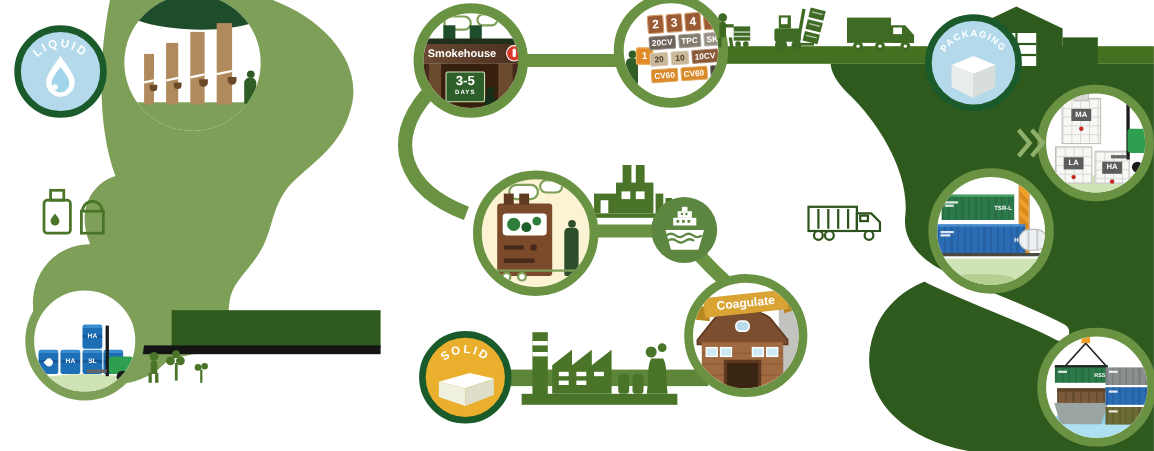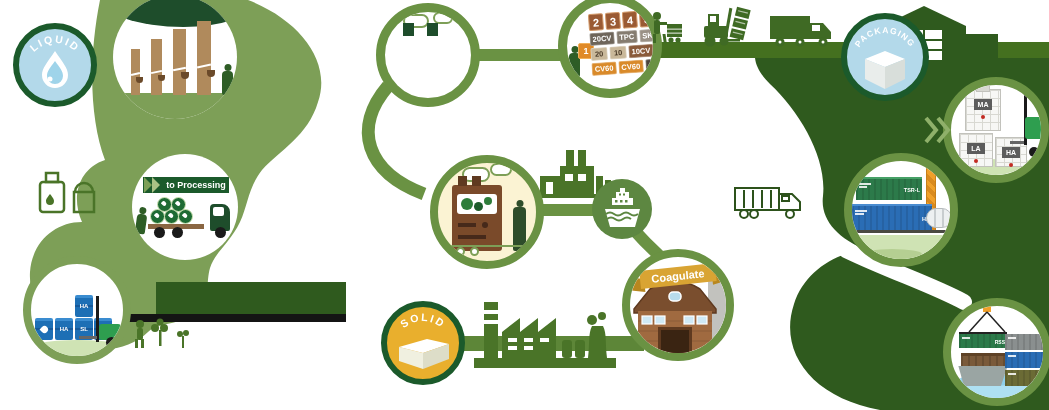--- a/index.html
+++ b/index.html
@@ -212,40 +212,20 @@
       <span class="abs" style="right:-3px;bottom:16px;width:8px;height:7px;background:#6b4a2a;border-radius:0 0 4px 4px;"></span>
       <span class="abs" style="left:0;bottom:25px;width:13px;height:2px;background:#fff;transform:rotate(-12deg);"></span>
     </div>
     <div class="abs" style="left:84px;bottom:24px;width:14px;height:74px;background:#b08a5c;">
       <span class="abs" style="right:-4px;bottom:18px;width:8px;height:7px;background:#6b4a2a;border-radius:0 0 4px 4px;"></span>
       <span class="abs" style="left:0;bottom:28px;width:14px;height:2px;background:#fff;transform:rotate(-12deg);"></span>
     </div>
     <div class="person" style="right:4px;bottom:24px;width:11px;height:24px;background:#2e5d26;"></div>
   </div>
 
-  <div class="circle" style="left:132px;top:154px;width:106px;height:106px;background:#fff;z-index:2;">
-    <div class="abs" style="left:11px;top:23px;width:86px;height:16px;background:#1b5a2b;">
-      <span class="abs" style="left:1px;top:0;width:0;height:0;border-top:8px solid transparent;border-bottom:8px solid transparent;border-left:8px solid #7d9f57;"></span>
-      <span class="abs" style="left:9px;top:0;width:0;height:0;border-top:8px solid transparent;border-bottom:8px solid transparent;border-left:8px solid #a9c285;"></span>
-      <span class="abs" style="left:20px;top:0;right:0;height:16px;display:flex;align-items:center;justify-content:center;color:#fff;font-size:9px;font-weight:bold;">to Processing</span>
-    </div>
-    <div class="person" style="left:4px;bottom:26px;width:10px;height:20px;background:#2e5d26;transform:rotate(8deg);"></div>
-    <div class="abs" style="left:16px;bottom:31px;width:56px;height:5px;background:#8a6642;"></div>
-    <span class="barrel" style="left:18px;bottom:36px;"></span>
-    <span class="barrel" style="left:32px;bottom:36px;"></span>
-    <span class="barrel" style="left:46px;bottom:36px;"></span>
-    <span class="barrel" style="left:25px;bottom:48px;"></span>
-    <span class="barrel" style="left:39px;bottom:48px;"></span>
-    <div class="abs" style="right:8px;bottom:29px;width:20px;height:27px;background:#1e4d2b;border-radius:4px 8px 2px 2px;">
-      <span class="abs" style="left:3px;top:3px;width:11px;height:9px;background:#fff;border-radius:2px;"></span>
-    </div>
-    <span class="abs" style="left:22px;bottom:22px;width:11px;height:11px;border-radius:50%;background:#1a1a1a;"></span>
-    <span class="abs" style="left:40px;bottom:22px;width:11px;height:11px;border-radius:50%;background:#1a1a1a;"></span>
-    <span class="abs" style="right:12px;bottom:22px;width:11px;height:11px;border-radius:50%;background:#1a1a1a;"></span>
-  </div>
 
   <div class="circle" style="left:23px;top:256px;width:108px;height:108px;border:8px solid #7d9f57;background:#fff;z-index:2;">
     <div class="abs" style="left:-8px;bottom:-6px;width:110px;height:22px;background:#cfe3b4;border-radius:50%;"></div>
     <div class="drum" style="left:4px;bottom:16px;">
       <span class="drop" style="width:7px;height:7px;"></span>
     </div>
     <div class="drum" style="left:24px;bottom:16px;">
       <span>HA</span>
     </div>
     <div class="drum" style="left:44px;bottom:16px;">
@@ -261,20 +241,39 @@
     <span class="abs" style="right:26px;bottom:17px;width:18px;height:3px;background:#666;"></span>
     <div class="abs" style="right:2px;bottom:16px;width:22px;height:16px;background:#2e9e4f;border-radius:3px;"></div>
     <span class="abs" style="right:6px;bottom:8px;width:11px;height:11px;border-radius:50%;background:#1a1a1a;"></span>
   </div>
 
   <div class="circle" style="left:376px;top:3px;width:104px;height:104px;border:9px solid #6a9243;background:#fff;z-index:2;">
     <div class="cloud" style="left:18px;top:2px;width:22px;height:10px;"></div>
     <div class="cloud" style="left:48px;top:0;width:16px;height:8px;"></div>
     <span class="abs" style="left:18px;top:11px;width:11px;height:13px;background:#1e4d2b;"></span>
     <span class="abs" style="left:42px;top:11px;width:11px;height:13px;background:#1e4d2b;"></span>
+    <div class="abs" style="left:-6px;right:-6px;top:23px;bottom:-6px;">
+      <div style="height:5px;background:#20301a;"></div>
+      <div class="abs" style="left:0;right:0;top:5px;height:18px;background:linear-gradient(90deg,#6b4a33,#4a2f1d);">
+        <span class="abs" style="left:0;right:16px;top:0;height:18px;display:flex;align-items:center;justify-content:center;color:#fff;font-size:10px;font-weight:bold;">Smokehouse</span>
+        <span class="abs" style="right:2px;top:1px;width:15px;height:15px;border-radius:50%;background:#d93a2a;border:1.5px solid #fff;box-sizing:border-box;">
+          <span class="abs" style="left:5px;top:2px;width:3px;height:8px;background:#fff;border-radius:2px;"></span>
+        </span>
+      </div>
+      <div class="abs" style="left:0;right:0;top:23px;bottom:0;background:#6b4a2e;">
+        <span class="abs" style="left:22px;top:0;bottom:0;width:52px;background:#38200f;"></span>
+        <span class="abs" style="left:4px;top:0;bottom:0;width:7px;background:#46291a;"></span>
+        <span class="abs" style="right:4px;top:0;bottom:0;width:7px;background:#46291a;"></span>
+        <div class="abs" style="left:26px;top:7px;width:34px;height:26px;background:#2e5f2a;border:1px solid #cfe3b4;border-radius:2px;text-align:center;color:#fff;">
+          <div style="font-size:12px;font-weight:bold;line-height:15px;">3-5</div>
+          <div style="font-size:5.5px;font-weight:bold;letter-spacing:1px;">DAYS</div>
+        </div>
+        <div class="person" style="left:62px;bottom:0;width:9px;height:18px;background:#15301a;"></div>
+      </div>
+    </div>
   </div>
 
   <div class="circle" style="left:558px;top:-6px;width:104px;height:104px;border:9px solid #6a9243;background:#fff;z-index:2;">
     <div class="person" style="left:2px;bottom:12px;width:11px;height:24px;background:#2e5d26;"></div>
     <div class="abs" style="left:11px;bottom:30px;width:14px;height:14px;background:#e08a28;border:1px solid #f2b05a;border-radius:2px;display:flex;align-items:center;justify-content:center;color:#fff;font-size:9px;font-weight:bold;">1</div>
     <div class="abs" style="left:23px;top:8px;transform:rotate(-4deg);">
       <div class="trow">
         <span class="tl" style="height:17px;min-width:15px;font-size:11px;background:#9a5a33;border-color:#d39a6a;">2</span>
         <span class="tl" style="height:17px;min-width:15px;font-size:11px;background:#9a5a33;border-color:#d39a6a;">3</span>
         <span class="tl" style="height:17px;min-width:15px;font-size:11px;background:#9a5a33;border-color:#d39a6a;">4</span>

